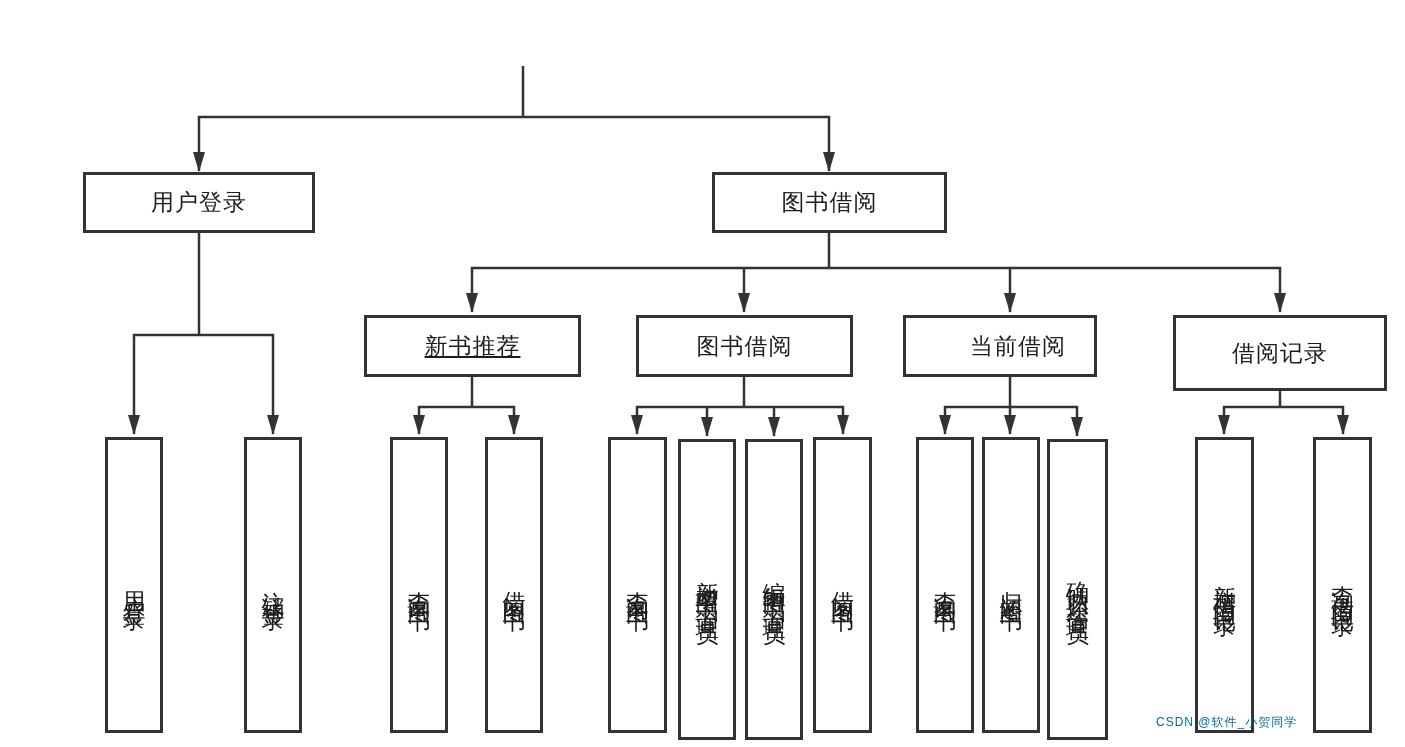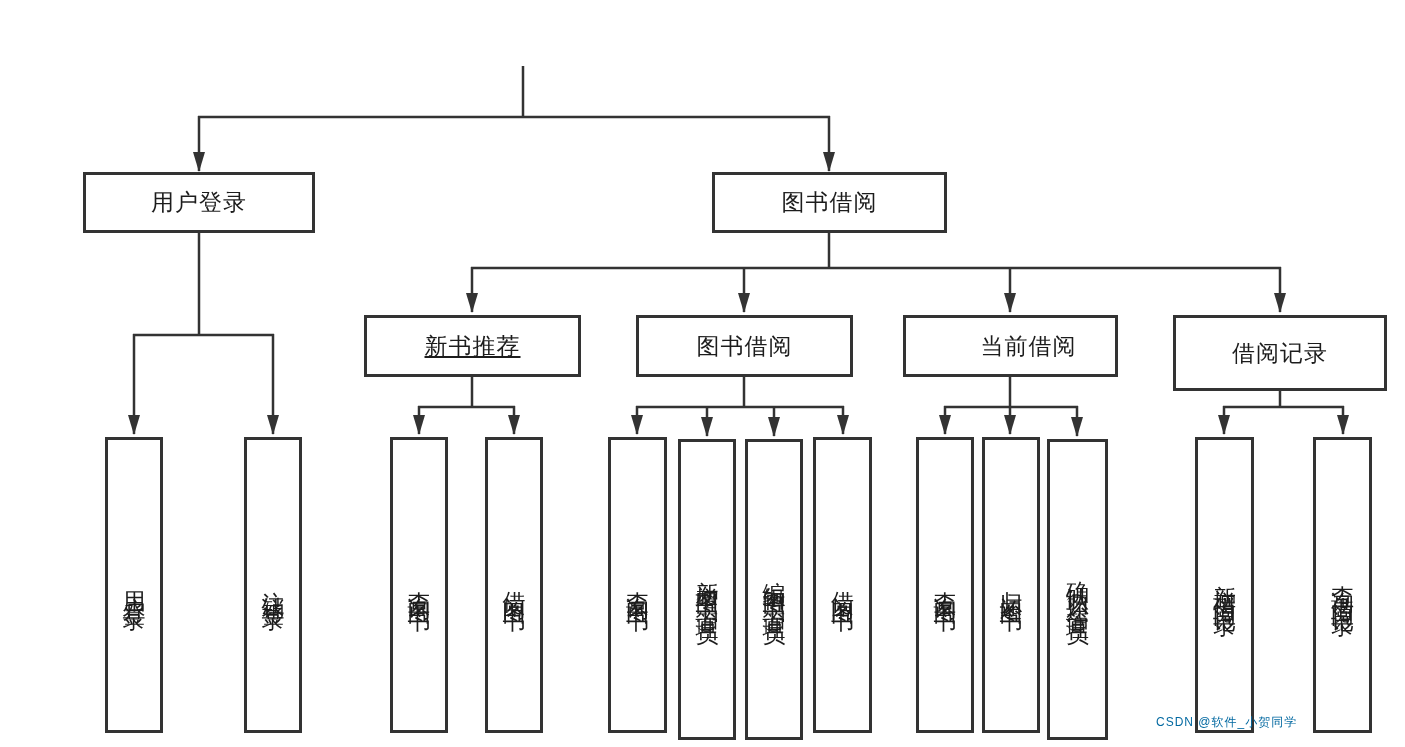--- a/index.html
+++ b/index.html
@@ -112,21 +112,21 @@
       <line x1="1343" y1="406" x2="1343" y2="434" marker-end="url(#arr)"></line>
     </g>
   </svg>
 
 
   <div class="box" style="left:83px; top:172px; width:232px; height:61px;">用户登录</div>
   <div class="box" style="left:712px; top:172px; width:235px; height:61px;">图书借阅</div>
 
   <div class="box" style="left:364px; top:315px; width:217px; height:62px;text-decoration:underline;">新书推荐</div>
   <div class="box" style="left:636px; top:315px; width:217px; height:62px;">图书借阅</div>
-  <div class="box" style="left:903px; top:315px; width:215px; height:62px;padding-left:36px;">当前借阅</div>
+  <div class="box" style="left:903px; top:315px; width:194px; height:62px;padding-left:36px;">当前借阅</div>
   <div class="box" style="left:1173px; top:315px; width:214px; height:76px;">借阅记录</div>
 
   <div class="box vbox" style="left:105px; top:437px; width:58px; height:296px;">用户登录</div>
   <div class="box vbox" style="left:244px; top:437px; width:58px; height:296px;">注销登录</div>
 
   <div class="box vbox" style="left:390px; top:437px; width:58px; height:296px;">查询图书</div>
   <div class="box vbox" style="left:485px; top:437px; width:58px; height:296px;">借阅图书</div>
 
   <div class="box vbox" style="left:608px; top:437px; width:59px; height:296px;">查询图书</div>
   <div class="box vbox" style="left:678px; top:439px; width:58px; height:301px;">新增图书（管理员）</div>

